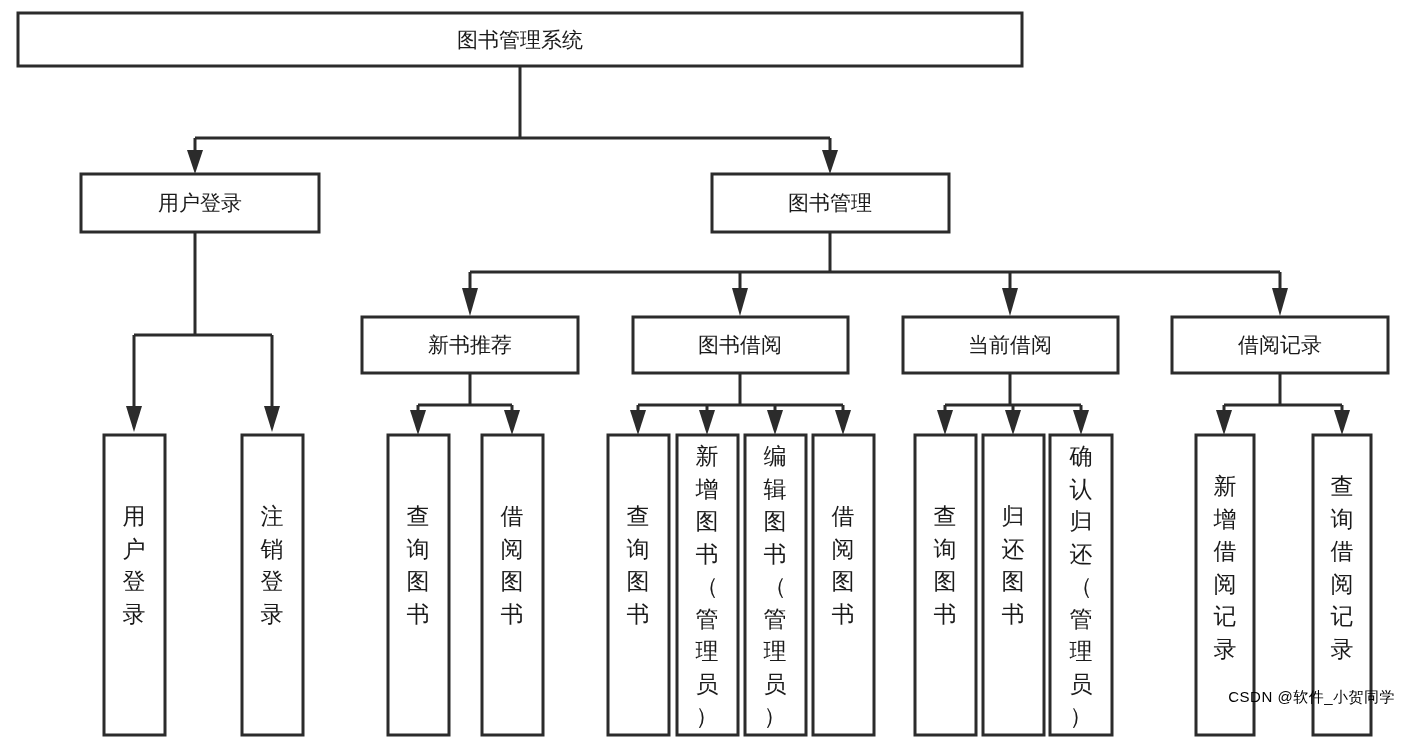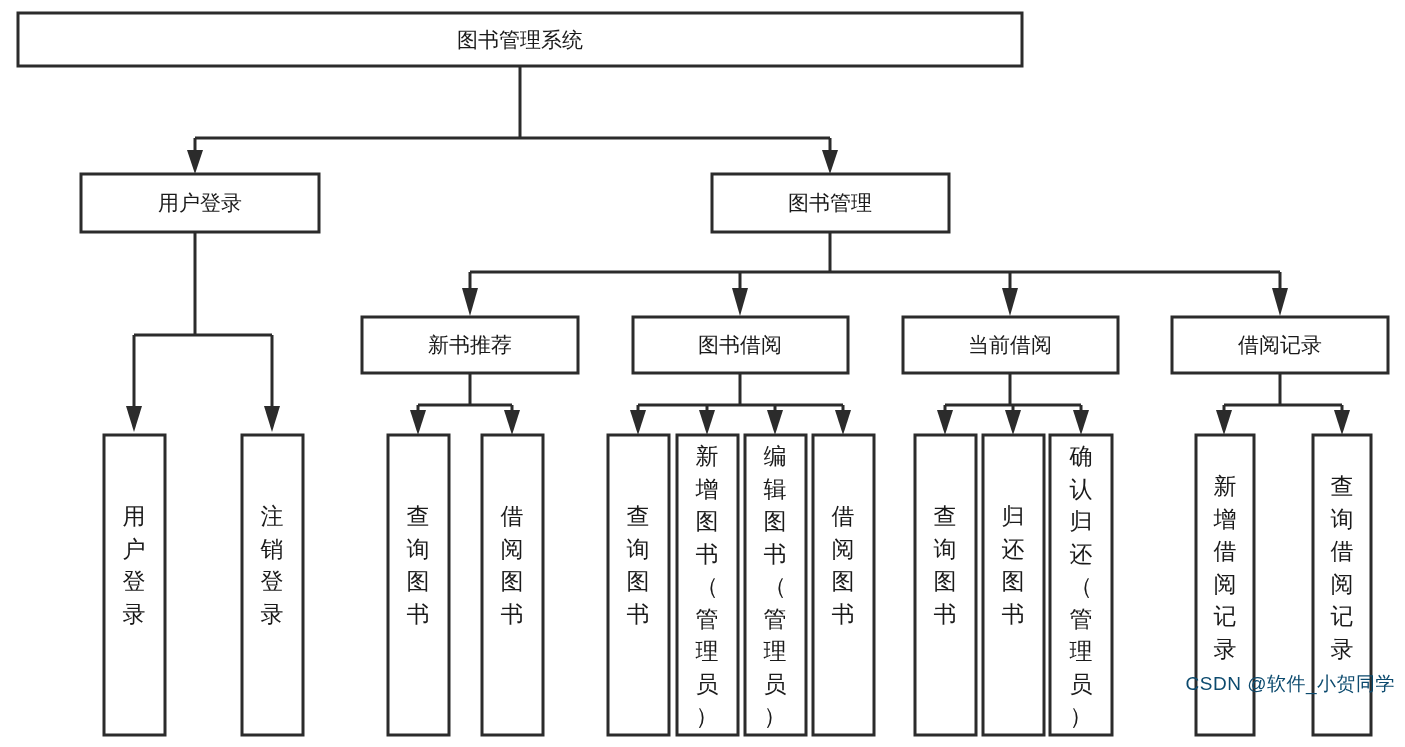--- a/index.html
+++ b/index.html
@@ -48,24 +48,24 @@
   }
   .node-label-v {
     font-family: "Liberation Sans", "DejaVu Sans", sans-serif;
     font-size: 23px;
     fill: #1a1a1a;
     text-anchor: middle;
   }
   .watermark {
     position: absolute;
     right: 10px;
-    bottom: 10px;
-    font-family: "Liberation Sans", "DejaVu Sans", sans-serif;
-    font-size: 19px;
-    color: #0c4a6e;
+    bottom: 0;
+    font-family: "Liberation Sans", "DejaVu Sans", sans-serif;
+    font-size: 15px;
+    color: #000000;
     letter-spacing: 0.5px;
     white-space: nowrap;
   }
 </style>
 </head>
 <body>
 
 <div id="diagram-root">
 
   <svg class="diagram" viewBox="0 0 1405 747">

